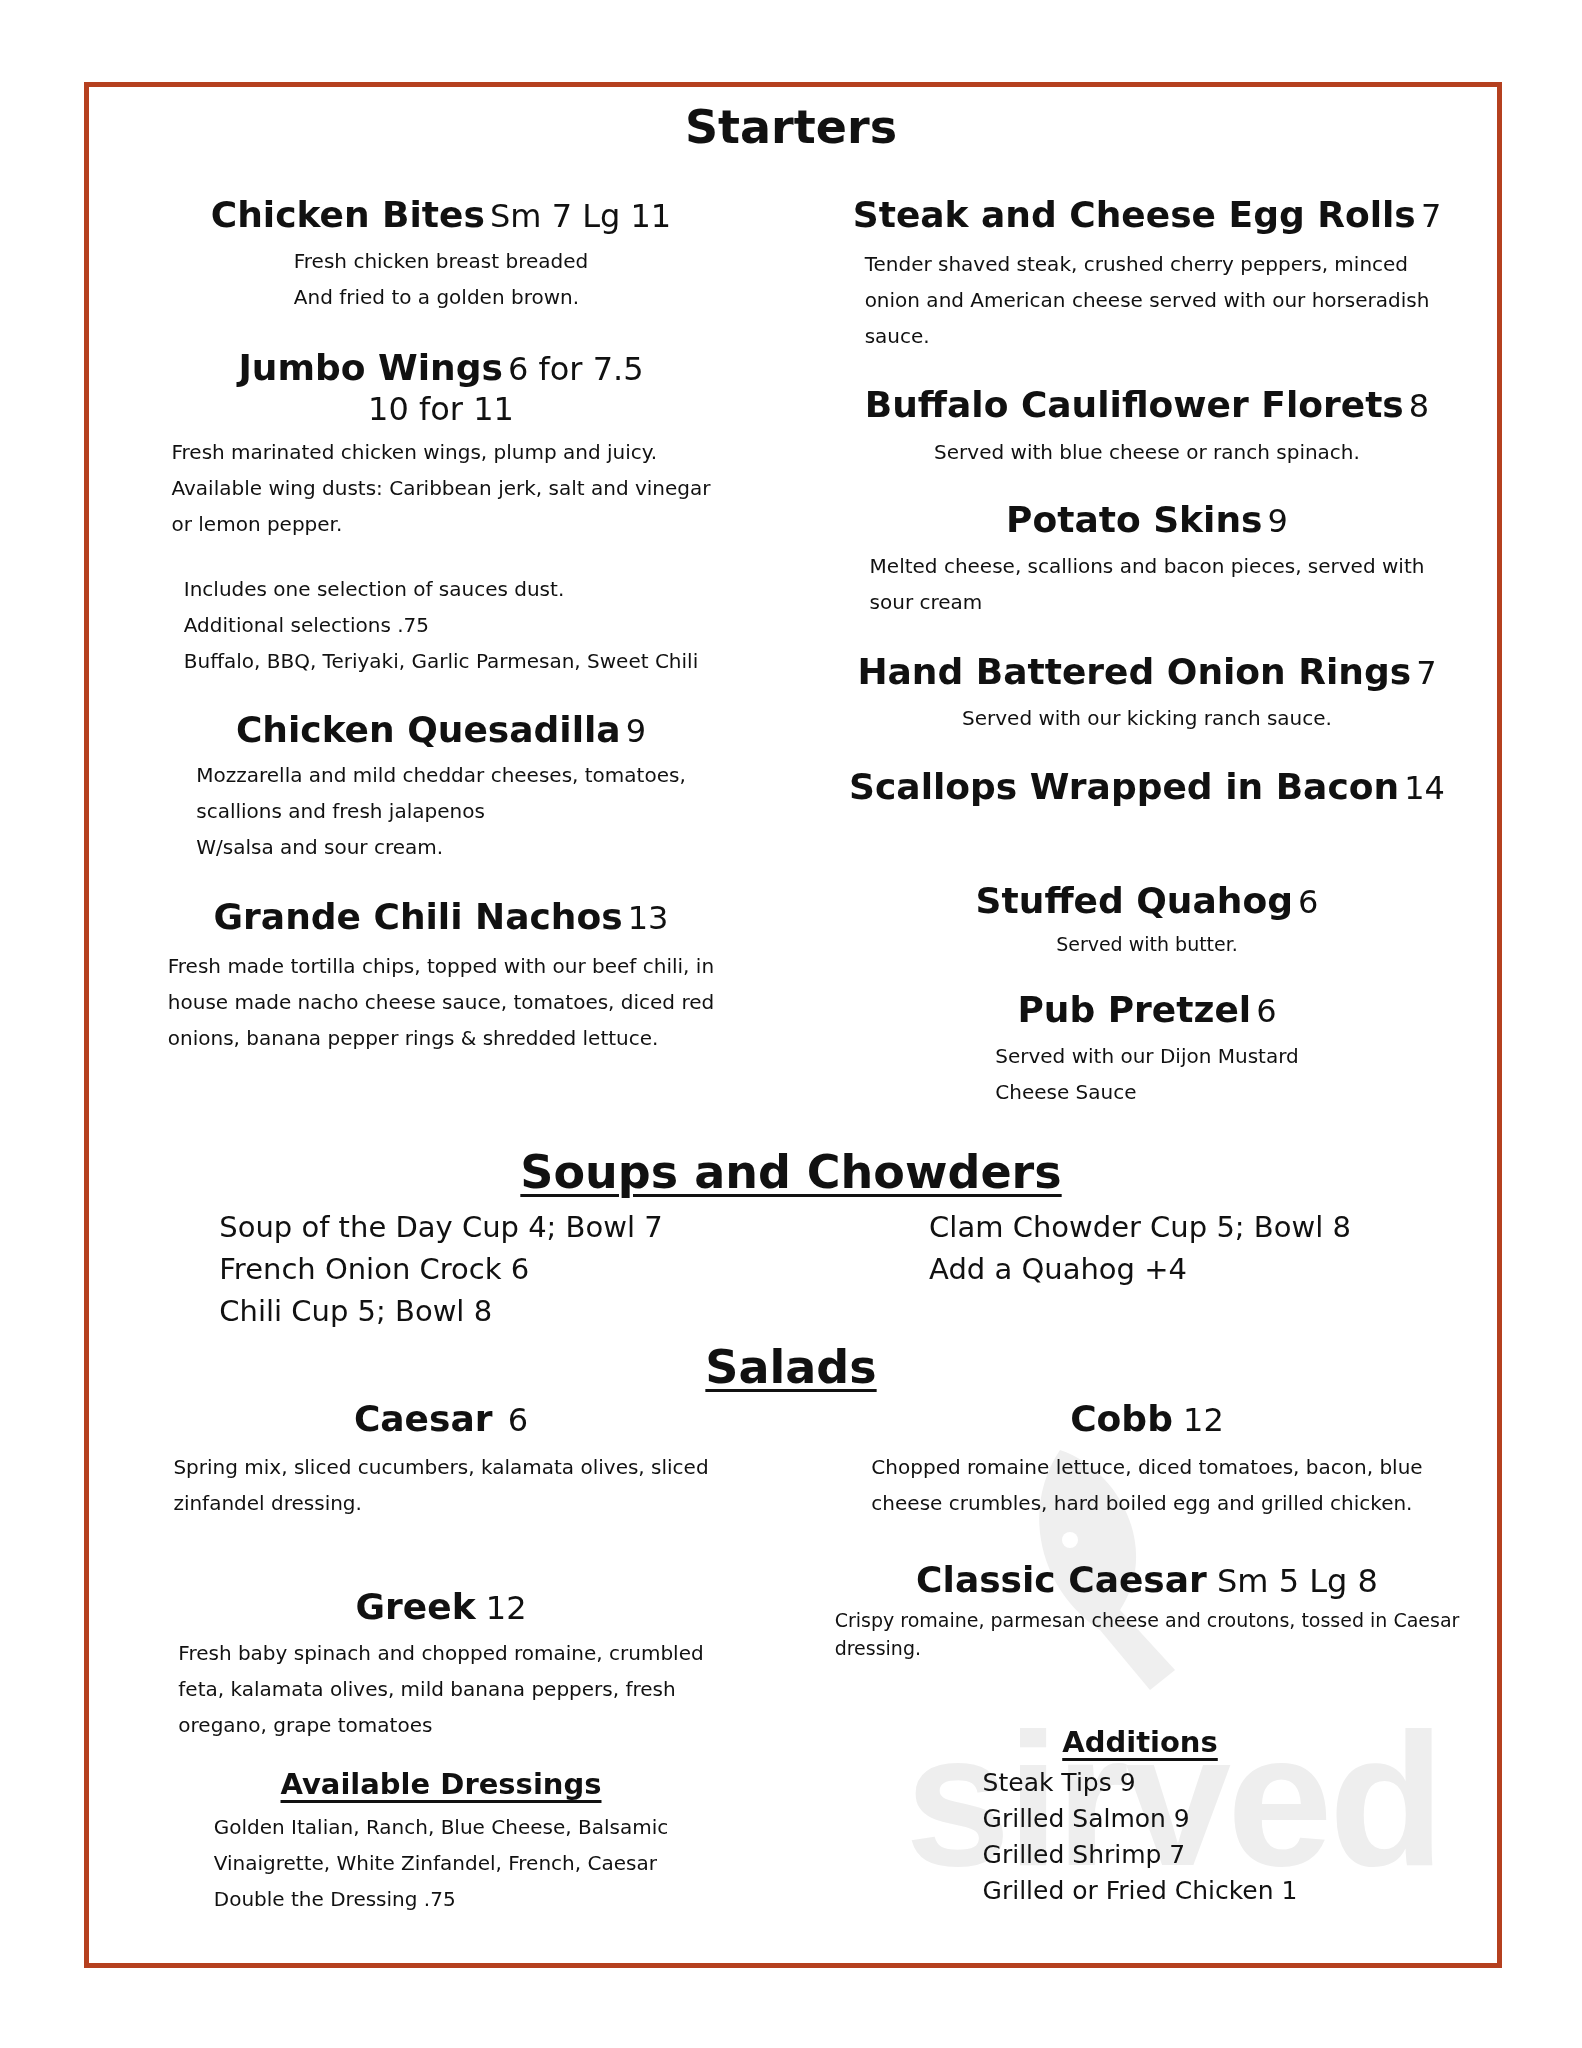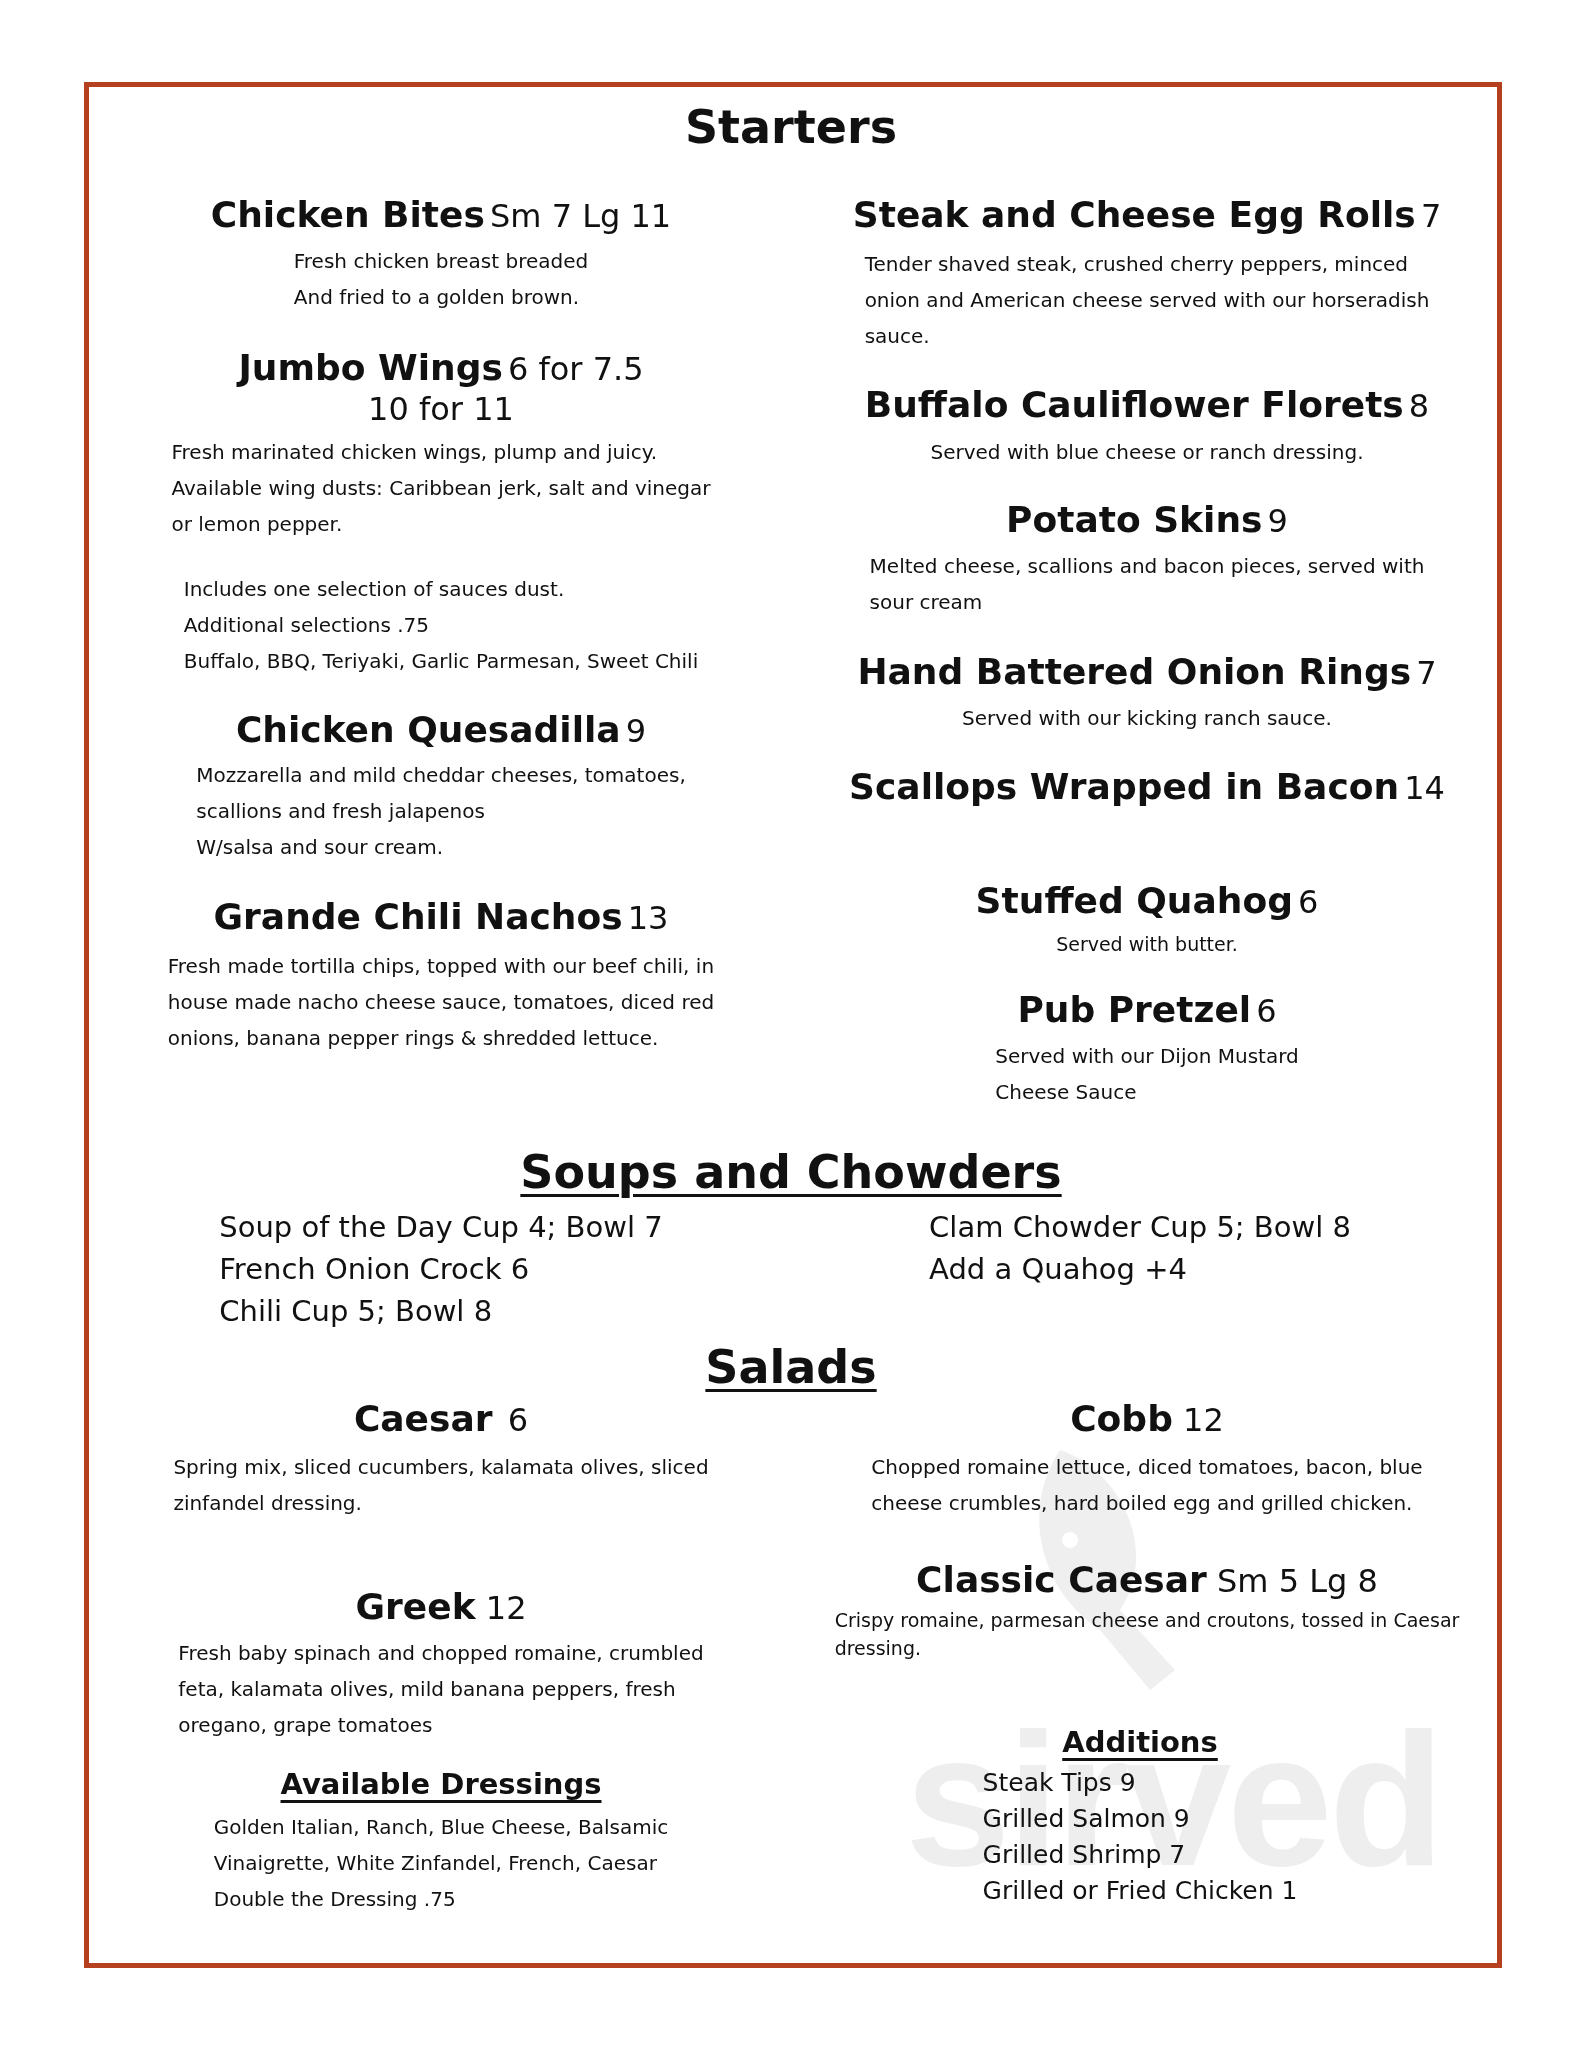--- a/index.html
+++ b/index.html
@@ -89,21 +89,21 @@
   <div>Tender shaved steak, crushed cherry peppers, minced</div>
   <div>onion and American cheese served with our horseradish</div>
   <div>sauce.</div>
 </div>
 
 <div class="abs" style="left:1147px; top:384px;">
   <span class="name">Buffalo Cauliflower Florets</span>
   <span class="price">8</span>
 </div>
 <div class="abs desc" style="left:1147px; top:434px;">
-  <div>Served with blue cheese or ranch dressing.</div>
+  <div>Served with blue cheese or ranch spinach.</div>
 </div>
 
 <div class="abs" style="left:1147px; top:499px;">
   <span class="name">Potato Skins</span>
   <span class="price">9</span>
 </div>
 <div class="abs desc" style="left:1147px; top:548px;">
   <div>Melted cheese, scallions and bacon pieces, served with</div>
   <div>sour cream</div>
 </div>

